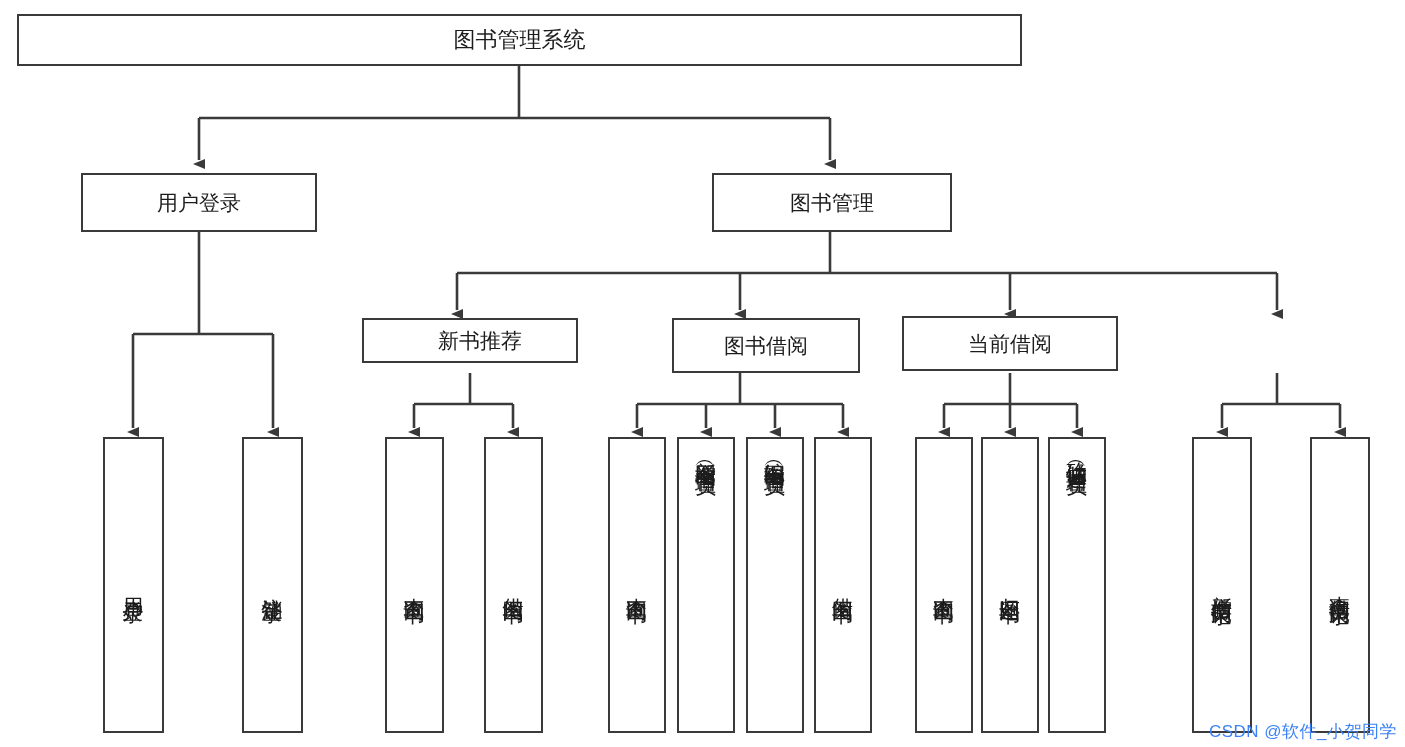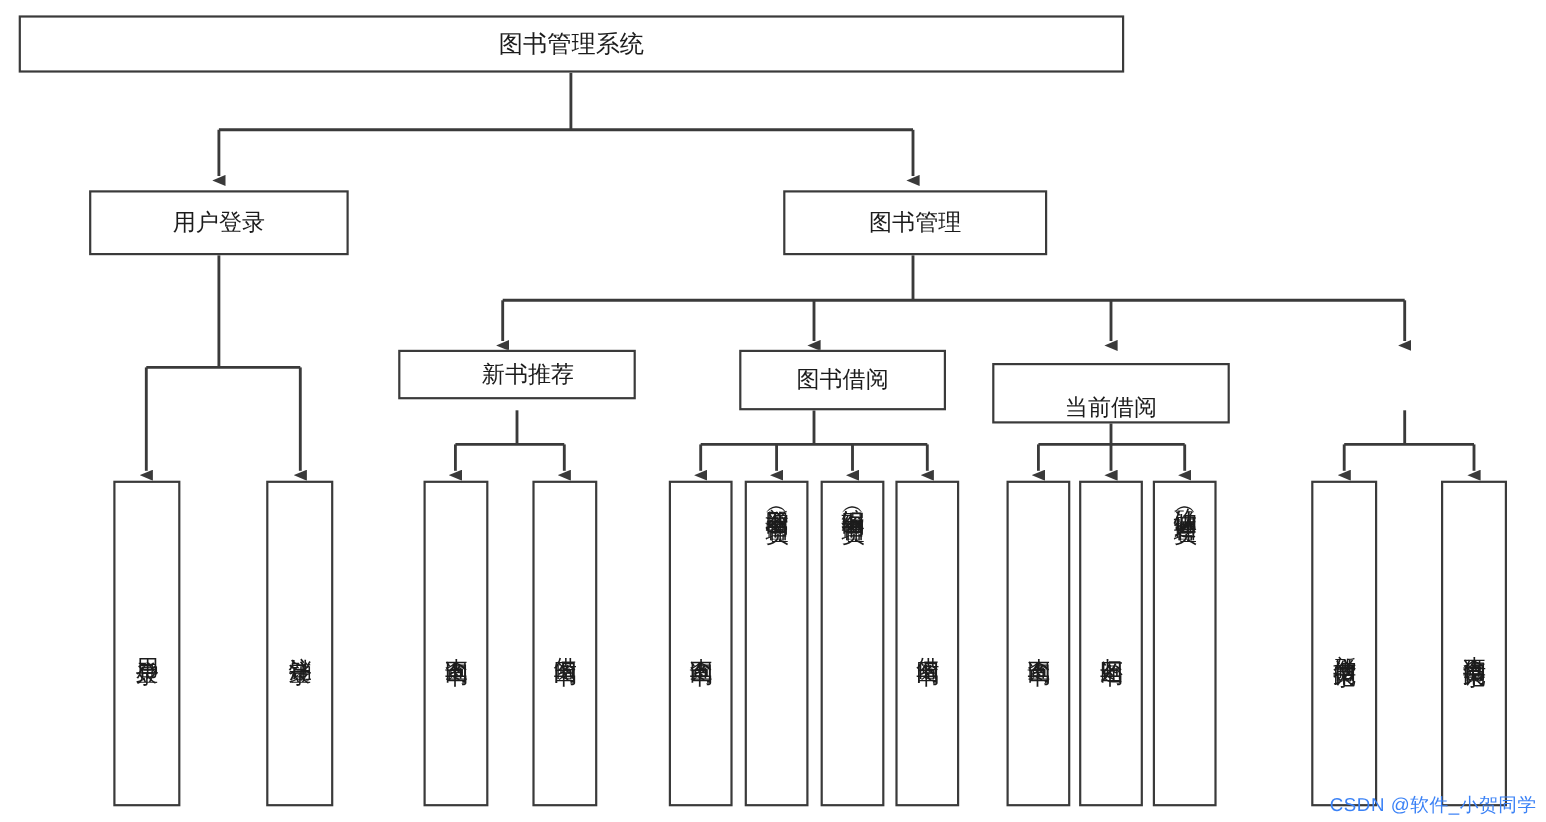--- a/index.html
+++ b/index.html
@@ -148,21 +148,21 @@
   </div>
 
   <div class="node horiz" style="left:362px; top:318px; width:216px; height:45px;padding-left:20px;">
     <span class="node-label">新书推荐</span>
   </div>
 
   <div class="node horiz" style="left:632px; top:318px; width:188px; height:55px;margin-left:40px;">
     <span class="node-label">图书借阅</span>
   </div>
 
-  <div class="node horiz" style="left:902px; top:330px; width:216px; height:55px;align-items:flex-end;">
+  <div class="node horiz" style="left:902px; top:316px; width:216px; height:55px;">
     <span class="node-label">当前借阅</span>
   </div>
 
 
   <div class="node vert centered" style="left:103px; top:437px; width:61px; height:296px;">
     <span class="node-label">用户登录</span>
   </div>
 
   <div class="node vert centered" style="left:242px; top:437px; width:61px; height:296px;">
     <span class="node-label">注销登录</span>

